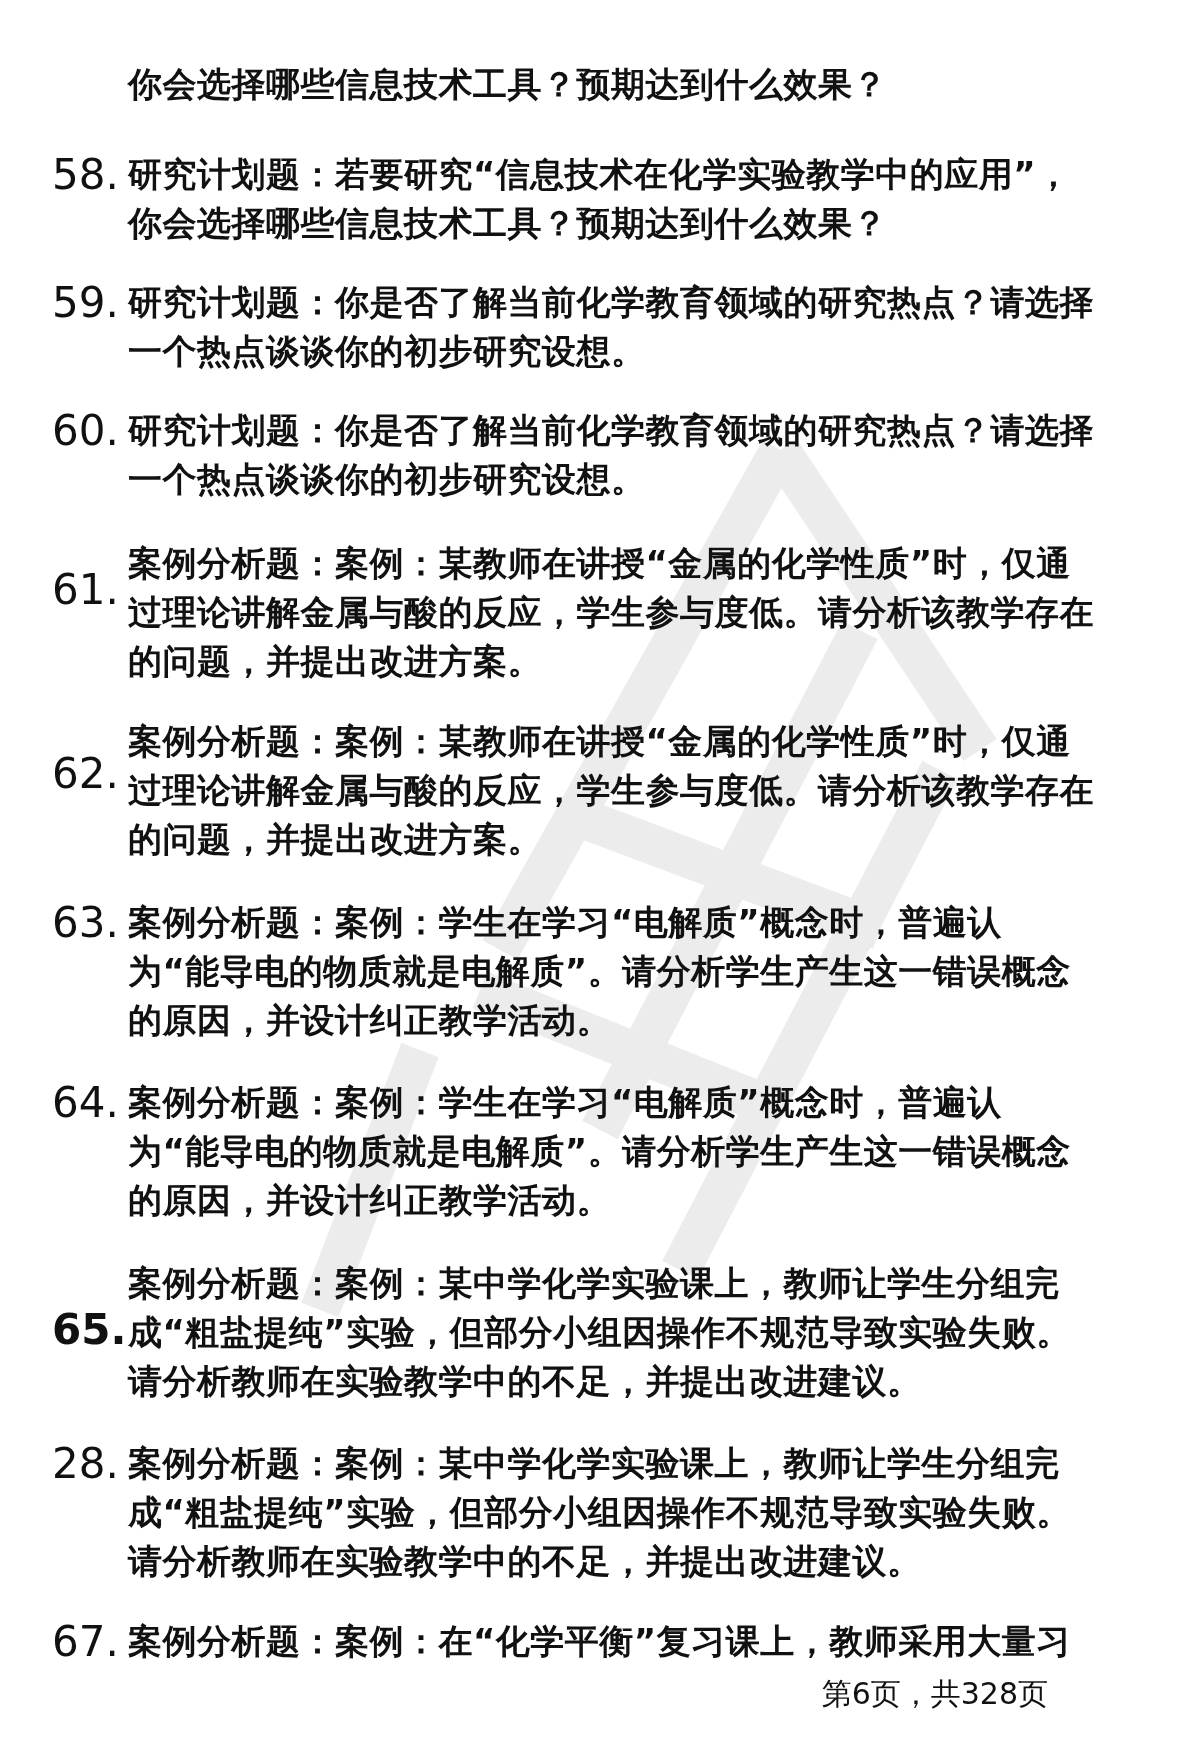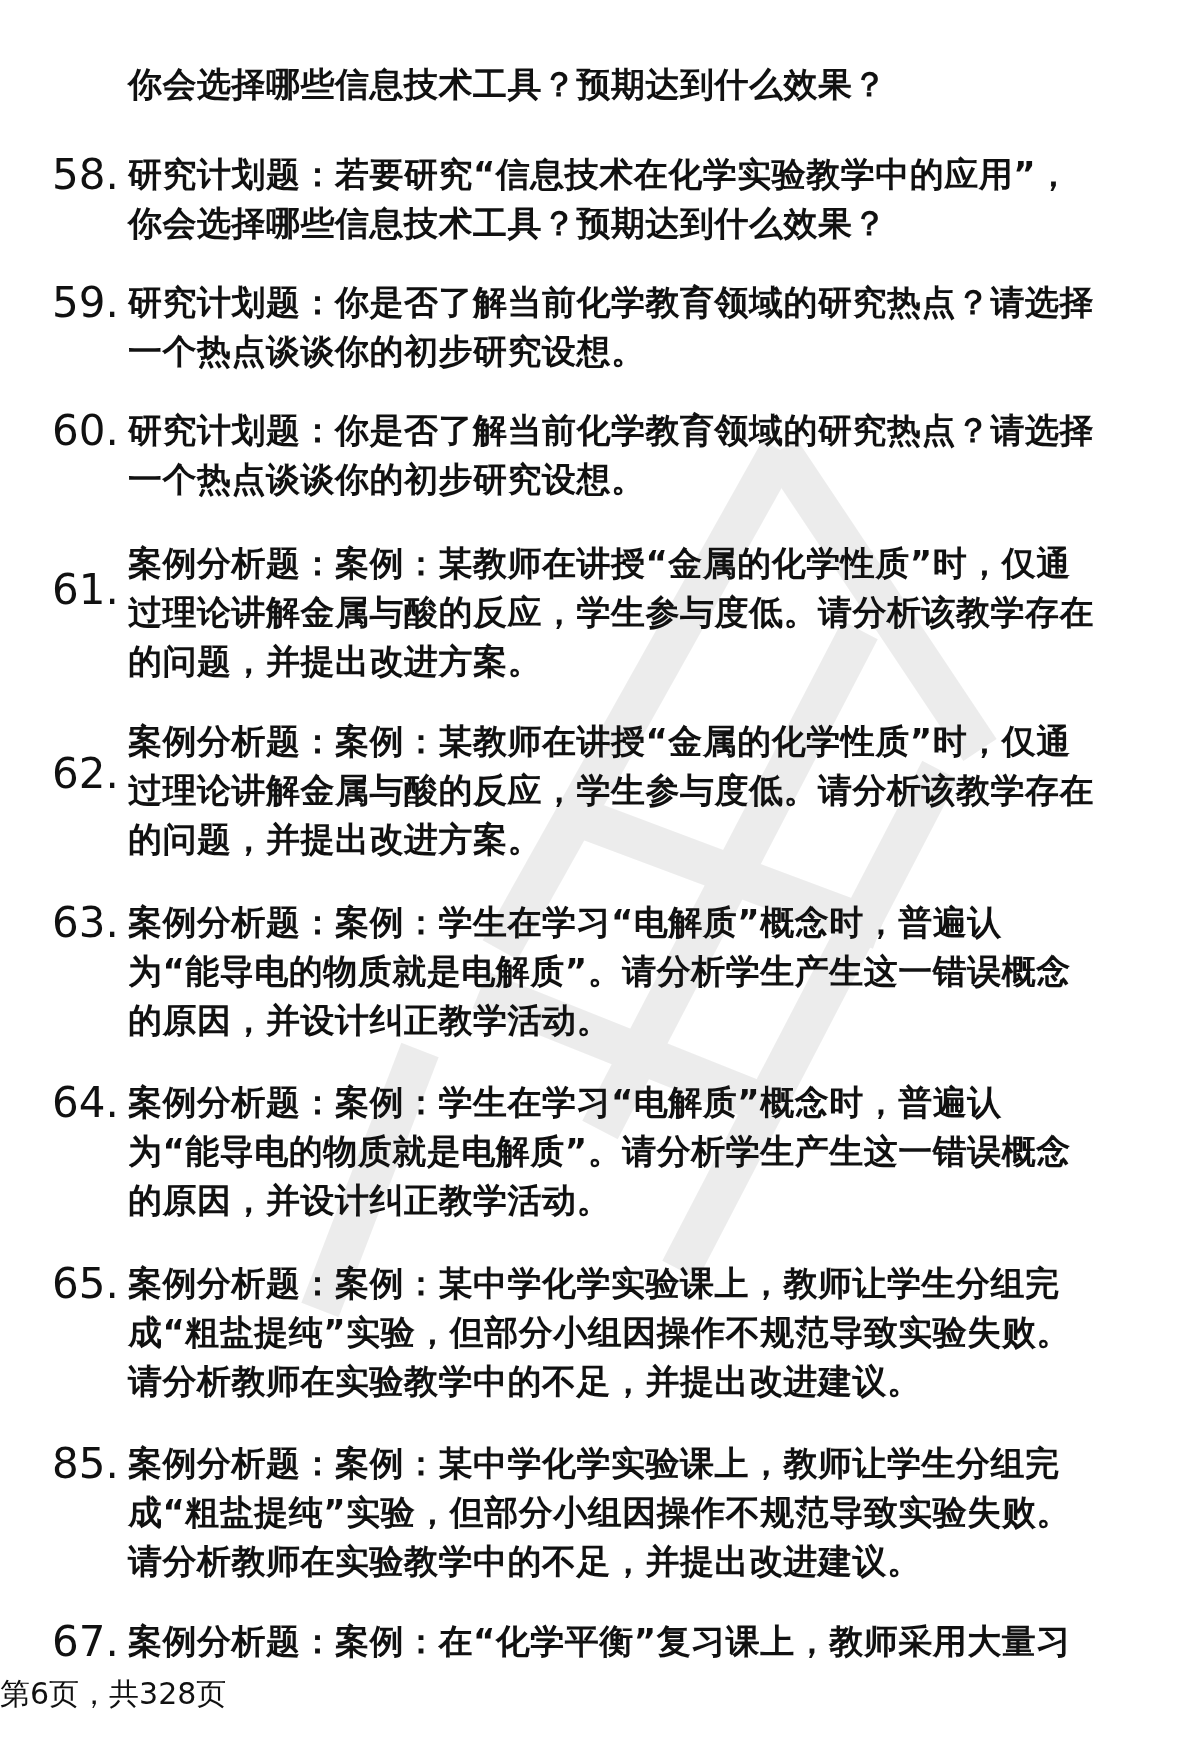--- a/index.html
+++ b/index.html
@@ -2,21 +2,21 @@
 <html><head>
 <meta charset="utf-8">
 <style>
   html, body { margin:0; padding:0; }
   body { width:1200px; height:1755px; background:#ffffff; position:relative; overflow:hidden;
          font-family:"DejaVu Sans","Liberation Sans",sans-serif; color:#111111; }
   .watermark { position:absolute; left:300px; top:430px; width:700px; height:900px; pointer-events:none; opacity:0.07; }
   .line { position:absolute; font-size:34px; line-height:49px; white-space:nowrap; letter-spacing:0.5px;font-weight:bold; }
   .num { position:absolute; left:52px; font-size:42px; line-height:49px; }
   .txt { left:128px; }
-  .footer { position:absolute; left:0; width:1048px; text-align:left; font-size:30px; line-height:40px; }
+  .footer { position:absolute; left:0; width:1048px; text-align:right; font-size:30px; line-height:40px; }
 </style>
 </head>
 <body>
 
 <svg class="watermark" viewBox="0 0 700 900">
   <g fill="none" stroke="#000" stroke-width="40">
     <path d="M480 20 L680 320"></path>
     <path d="M480 20 L200 520"></path>
     <path d="M560 200 L300 700"></path>
     <path d="M640 340 L380 840"></path>
@@ -69,28 +69,28 @@
   </div>
 
   <div>
     <span class="num" style="top:1078px;">64.</span>
     <div class="line txt" style="top:1078px;">案例分析题：案例：学生在学习“电解质”概念时，普遍认</div>
     <div class="line txt" style="top:1127px;">为“能导电的物质就是电解质”。请分析学生产生这一错误概念</div>
     <div class="line txt" style="top:1176px;">的原因，并设计纠正教学活动。</div>
   </div>
 
   <div>
-    <span class="num" style="top:1259px;">65.</span>
+    <span class="num" style="top:1305px;font-weight:bold;">65.</span>
     <div class="line txt" style="top:1259px;">案例分析题：案例：某中学化学实验课上，教师让学生分组完</div>
     <div class="line txt" style="top:1308px;">成“粗盐提纯”实验，但部分小组因操作不规范导致实验失败。</div>
     <div class="line txt" style="top:1357px;">请分析教师在实验教学中的不足，并提出改进建议。</div>
   </div>
 
   <div>
-    <span class="num" style="top:1439px;">85.</span>
+    <span class="num" style="top:1439px;">28.</span>
     <div class="line txt" style="top:1439px;">案例分析题：案例：某中学化学实验课上，教师让学生分组完</div>
     <div class="line txt" style="top:1488px;">成“粗盐提纯”实验，但部分小组因操作不规范导致实验失败。</div>
     <div class="line txt" style="top:1537px;">请分析教师在实验教学中的不足，并提出改进建议。</div>
   </div>
 
   <div>
     <span class="num" style="top:1617px;">67.</span>
     <div class="line txt" style="top:1617px;">案例分析题：案例：在“化学平衡”复习课上，教师采用大量习</div>
   </div>
 

